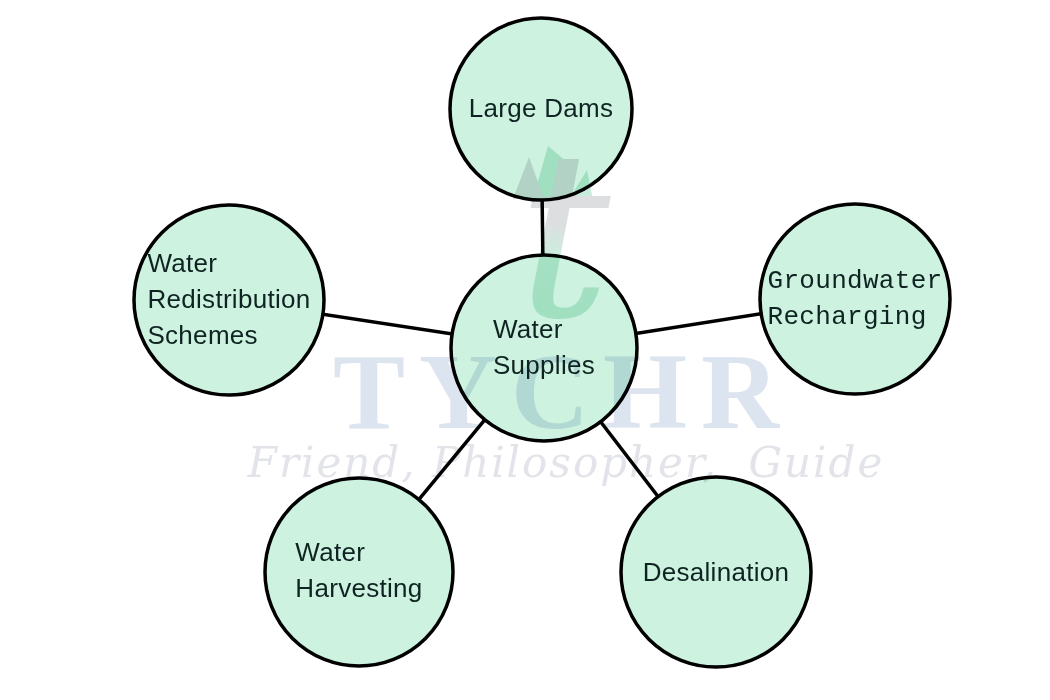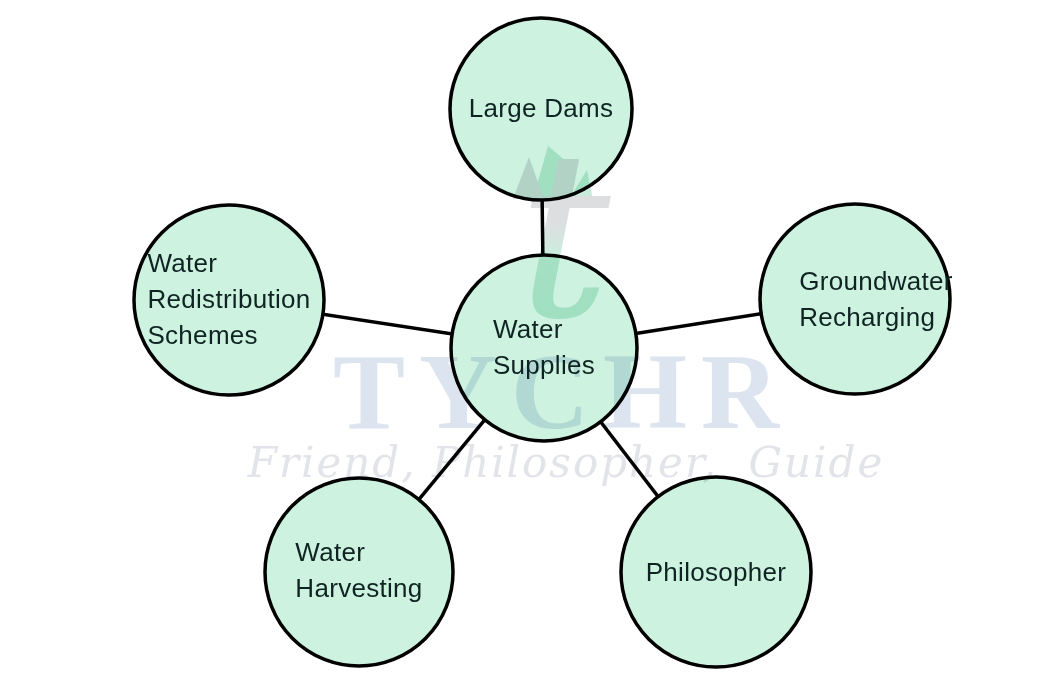--- a/index.html
+++ b/index.html
@@ -96,23 +96,23 @@
       <circle class="node-circle" cx="541" cy="109" r="91"></circle>
       <circle class="node-circle" cx="855" cy="299" r="95"></circle>
       <circle class="node-circle" cx="716" cy="572" r="95"></circle>
       <circle class="node-circle" cx="359" cy="572" r="94"></circle>
       <circle class="node-circle" cx="229" cy="300" r="95"></circle>
       <circle class="node-circle" cx="544" cy="348" r="93"></circle>
     </g>
   </svg>
 
   <div class="node-label" style="left:541px; top:109px;">Large Dams</div>
-  <div class="node-label" style="left:876px; top:300px;">Groundwater
+  <div class="node-label" style="left:855px; top:300px;font-family:Liberation Mono, monospace;">Groundwater
 Recharging</div>
-  <div class="node-label" style="left:716px; top:573px;">Philosopher</div>
+  <div class="node-label" style="left:716px; top:573px;">Desalination</div>
   <div class="node-label" style="left:359px; top:571px;">Water
 Harvesting</div>
   <div class="node-label" style="left:229px; top:300px;">Water
 Redistribution
 Schemes</div>
   <div class="node-label" style="left:544px; top:348px;">Water
 Supplies</div>
 
   <div class="watermark">
     <svg class="logo" viewBox="0 0 1050 700">

